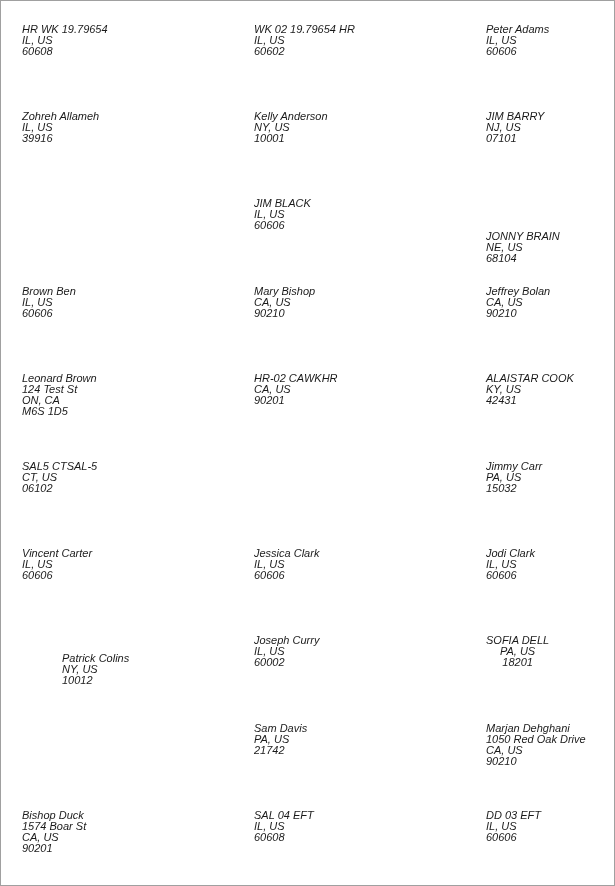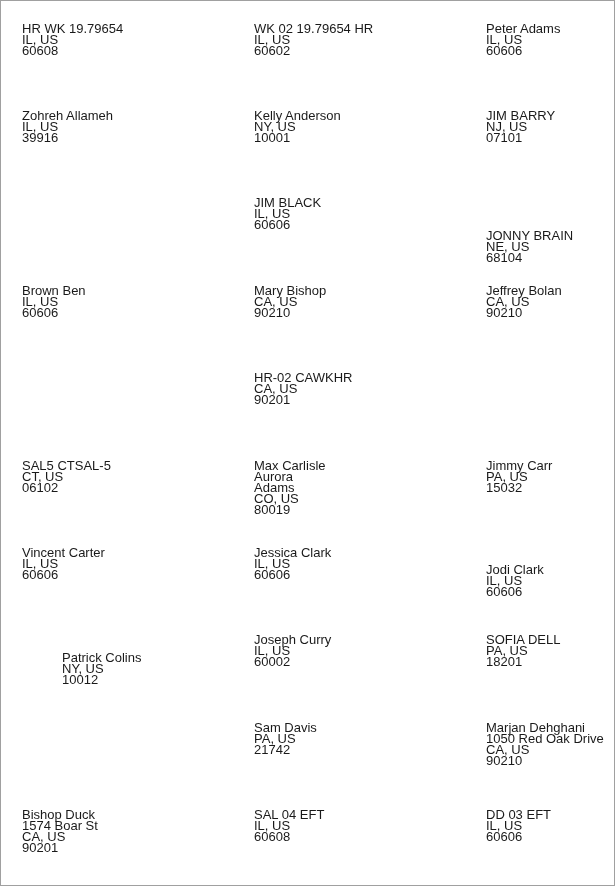--- a/index.html
+++ b/index.html
@@ -6,24 +6,25 @@
   body { width: 615px; height: 886px; overflow: hidden; position: relative; }
   .page {
     position: absolute; left: 0; top: 0;
     width: 613px; height: 884px;
     border: 1px solid #a0a0a0;
     background: #ffffff;
   }
   .label {
     position: absolute;
     font-family: "Liberation Sans", sans-serif;
-    font-size: 13px;
+    font-size: 11px;
     line-height: 10.9px;
     color: #1a1a1a;
     white-space: nowrap;
+    font-style: italic;
   }
   .label div { height: 10.9px; }
 </style>
 </head>
 <body>
 
 <div class="page">
 
   <div class="label" style="left:21px;top:23px;">
     <div>HR WK 19.79654</div>
@@ -77,71 +78,75 @@
     <div>Mary Bishop</div>
     <div>CA,  US</div>
     <div>90210</div>
   </div>
   <div class="label" style="left:485px;top:285px;">
     <div>Jeffrey Bolan</div>
     <div>CA,  US</div>
     <div>90210</div>
   </div>
 
+  <div class="label" style="left:21px;top:372px;">
+    <div>Leonard Brown</div>
+    <div>124 Test St</div>
+    <div>ON,  CA</div>
+    <div>M6S 1D5</div>
+  </div>
   <div class="label" style="left:253px;top:372px;">
     <div>HR-02 CAWKHR</div>
     <div>CA,  US</div>
     <div>90201</div>
+  </div>
+  <div class="label" style="left:485px;top:372px;">
+    <div>ALAISTAR COOK</div>
+    <div>KY,  US</div>
+    <div>42431</div>
   </div>
 
   <div class="label" style="left:21px;top:460px;">
     <div>SAL5 CTSAL-5</div>
     <div>CT,  US</div>
     <div>06102</div>
-  </div>
-  <div class="label" style="left:253px;top:460px;">
-    <div>Max Carlisle</div>
-    <div>Aurora</div>
-    <div>Adams</div>
-    <div>CO,  US</div>
-    <div>80019</div>
   </div>
   <div class="label" style="left:485px;top:460px;">
     <div>Jimmy Carr</div>
     <div>PA,  US</div>
     <div>15032</div>
   </div>
 
   <div class="label" style="left:21px;top:547px;">
     <div>Vincent Carter</div>
     <div>IL,  US</div>
     <div>60606</div>
   </div>
   <div class="label" style="left:253px;top:547px;">
     <div>Jessica Clark</div>
     <div>IL,  US</div>
     <div>60606</div>
   </div>
-  <div class="label" style="left:485px;top:564px;">
+  <div class="label" style="left:485px;top:547px;">
     <div>Jodi Clark</div>
     <div>IL,  US</div>
     <div>60606</div>
   </div>
 
   <div class="label" style="left:21px;top:652px;margin-left:40px;">
     <div>Patrick Colins</div>
     <div>NY,  US</div>
     <div>10012</div>
   </div>
   <div class="label" style="left:253px;top:634px;">
     <div>Joseph Curry</div>
     <div>IL,  US</div>
     <div>60002</div>
   </div>
-  <div class="label" style="left:485px;top:634px;">
+  <div class="label" style="left:485px;top:634px;text-align:center;">
     <div>SOFIA DELL</div>
     <div>PA,  US</div>
     <div>18201</div>
   </div>
 
   <div class="label" style="left:253px;top:722px;">
     <div>Sam Davis</div>
     <div>PA,  US</div>
     <div>21742</div>
   </div>

